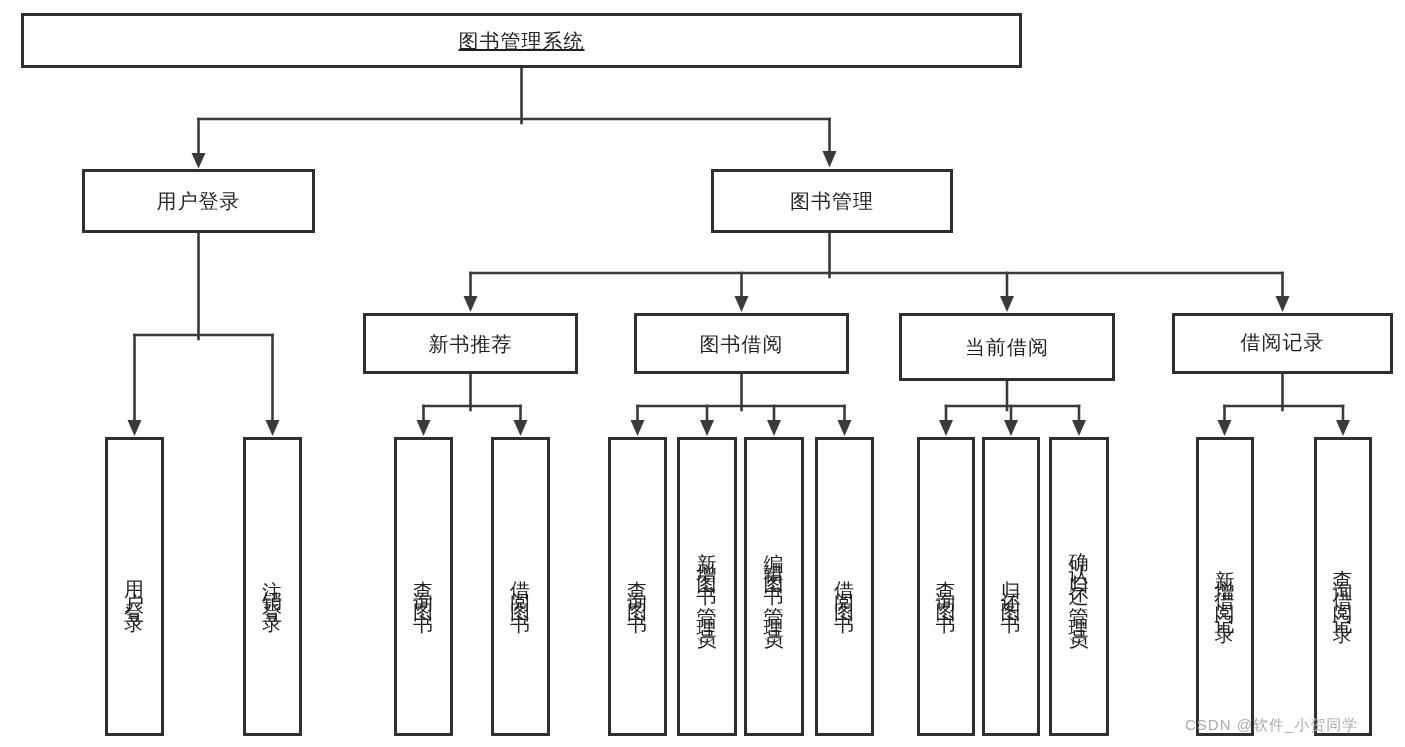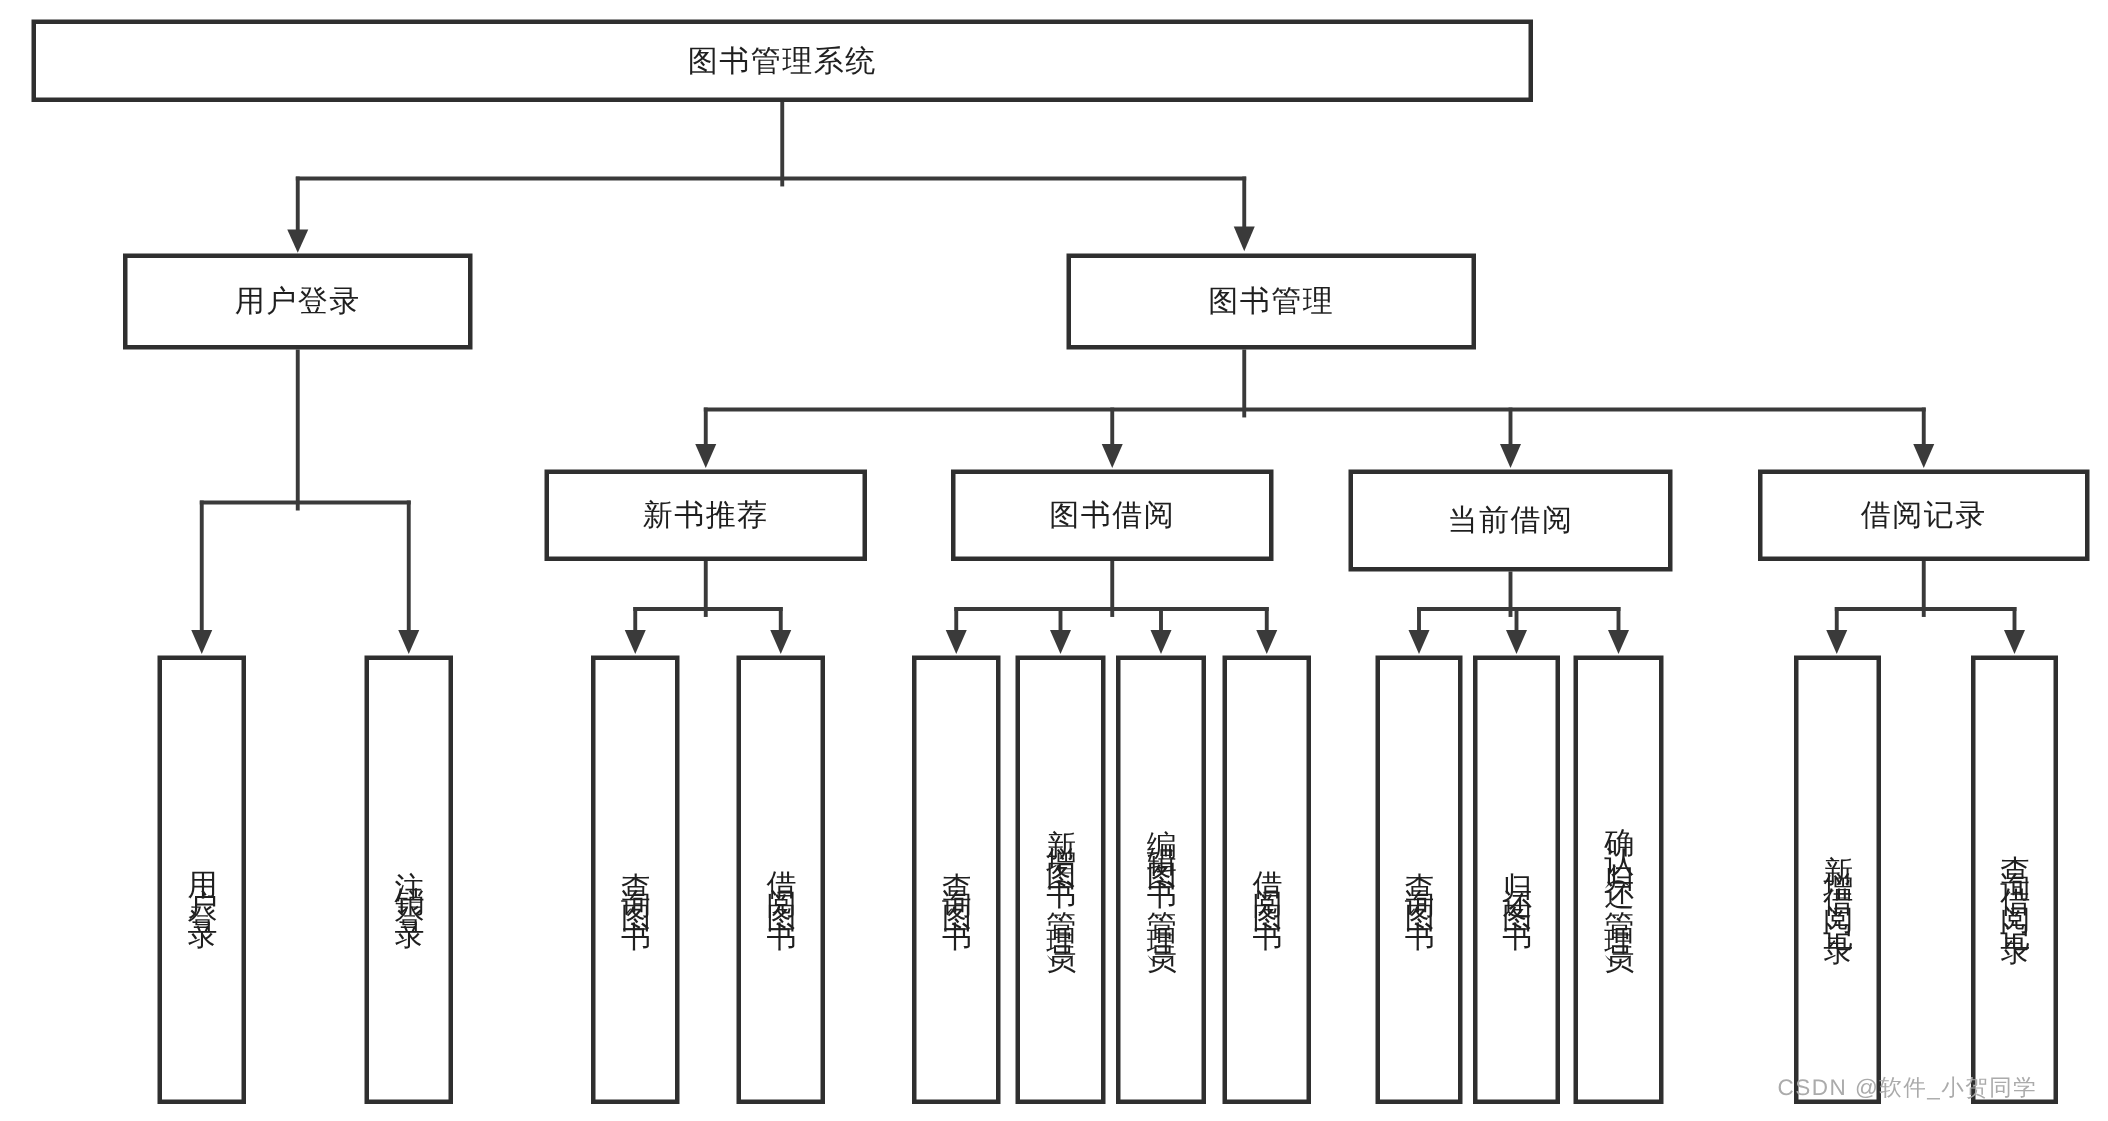--- a/index.html
+++ b/index.html
@@ -33,27 +33,27 @@
   svg.wires{position:absolute;left:0;top:0;pointer-events:none;}
   .wm{
     position:absolute;
     left:1185px;top:716px;
     font-size:15px;
     color:#ababab;
     letter-spacing:1px;
     white-space:nowrap;
   }
   
-  #n-root {left:21px;  top:13px;  width:1001px;height:55px;}
+  #n-root {left:21px;  top:13px;  width:1001px;height:55px;text-decoration:underline;}
   #n-l2a  {left:82px;  top:169px; width:233px; height:64px;}
-  #n-l2b  {left:711px; top:169px; width:273px; height:64px;}
+  #n-l2b  {left:711px; top:169px; width:242px; height:64px;}
   #n-l3a  {left:363px; top:313px; width:215px; height:61px;}
   #n-l3b  {left:634px; top:313px; width:215px; height:61px;}
   #n-l3c  {left:899px; top:313px; width:216px; height:68px;}
-  #n-l3d  {left:1172px;top:313px; width:221px; height:61px;}
+  #n-l3d  {left:1172px;top:313px; width:221px; height:61px;font-family:Liberation Mono, monospace;}
   #n-g1c1 {left:105px; top:437px; width:59px;  height:299px;}
   #n-g1c2 {left:243px; top:437px; width:59px;  height:299px;}
   #n-g2c1 {left:394px; top:437px; width:59px;  height:299px;}
   #n-g2c2 {left:491px; top:437px; width:59px;  height:299px;}
   #n-g3c1 {left:608px; top:437px; width:59px;  height:299px;}
   #n-g3c2 {left:677px; top:437px; width:60px;  height:299px;}
   #n-g3c3 {left:744px; top:437px; width:60px;  height:299px;}
   #n-g3c4 {left:815px; top:437px; width:59px;  height:299px;}
   #n-g4c1 {left:917px; top:437px; width:58px;  height:299px;}
   #n-g4c2 {left:982px; top:437px; width:58px;  height:299px;}

